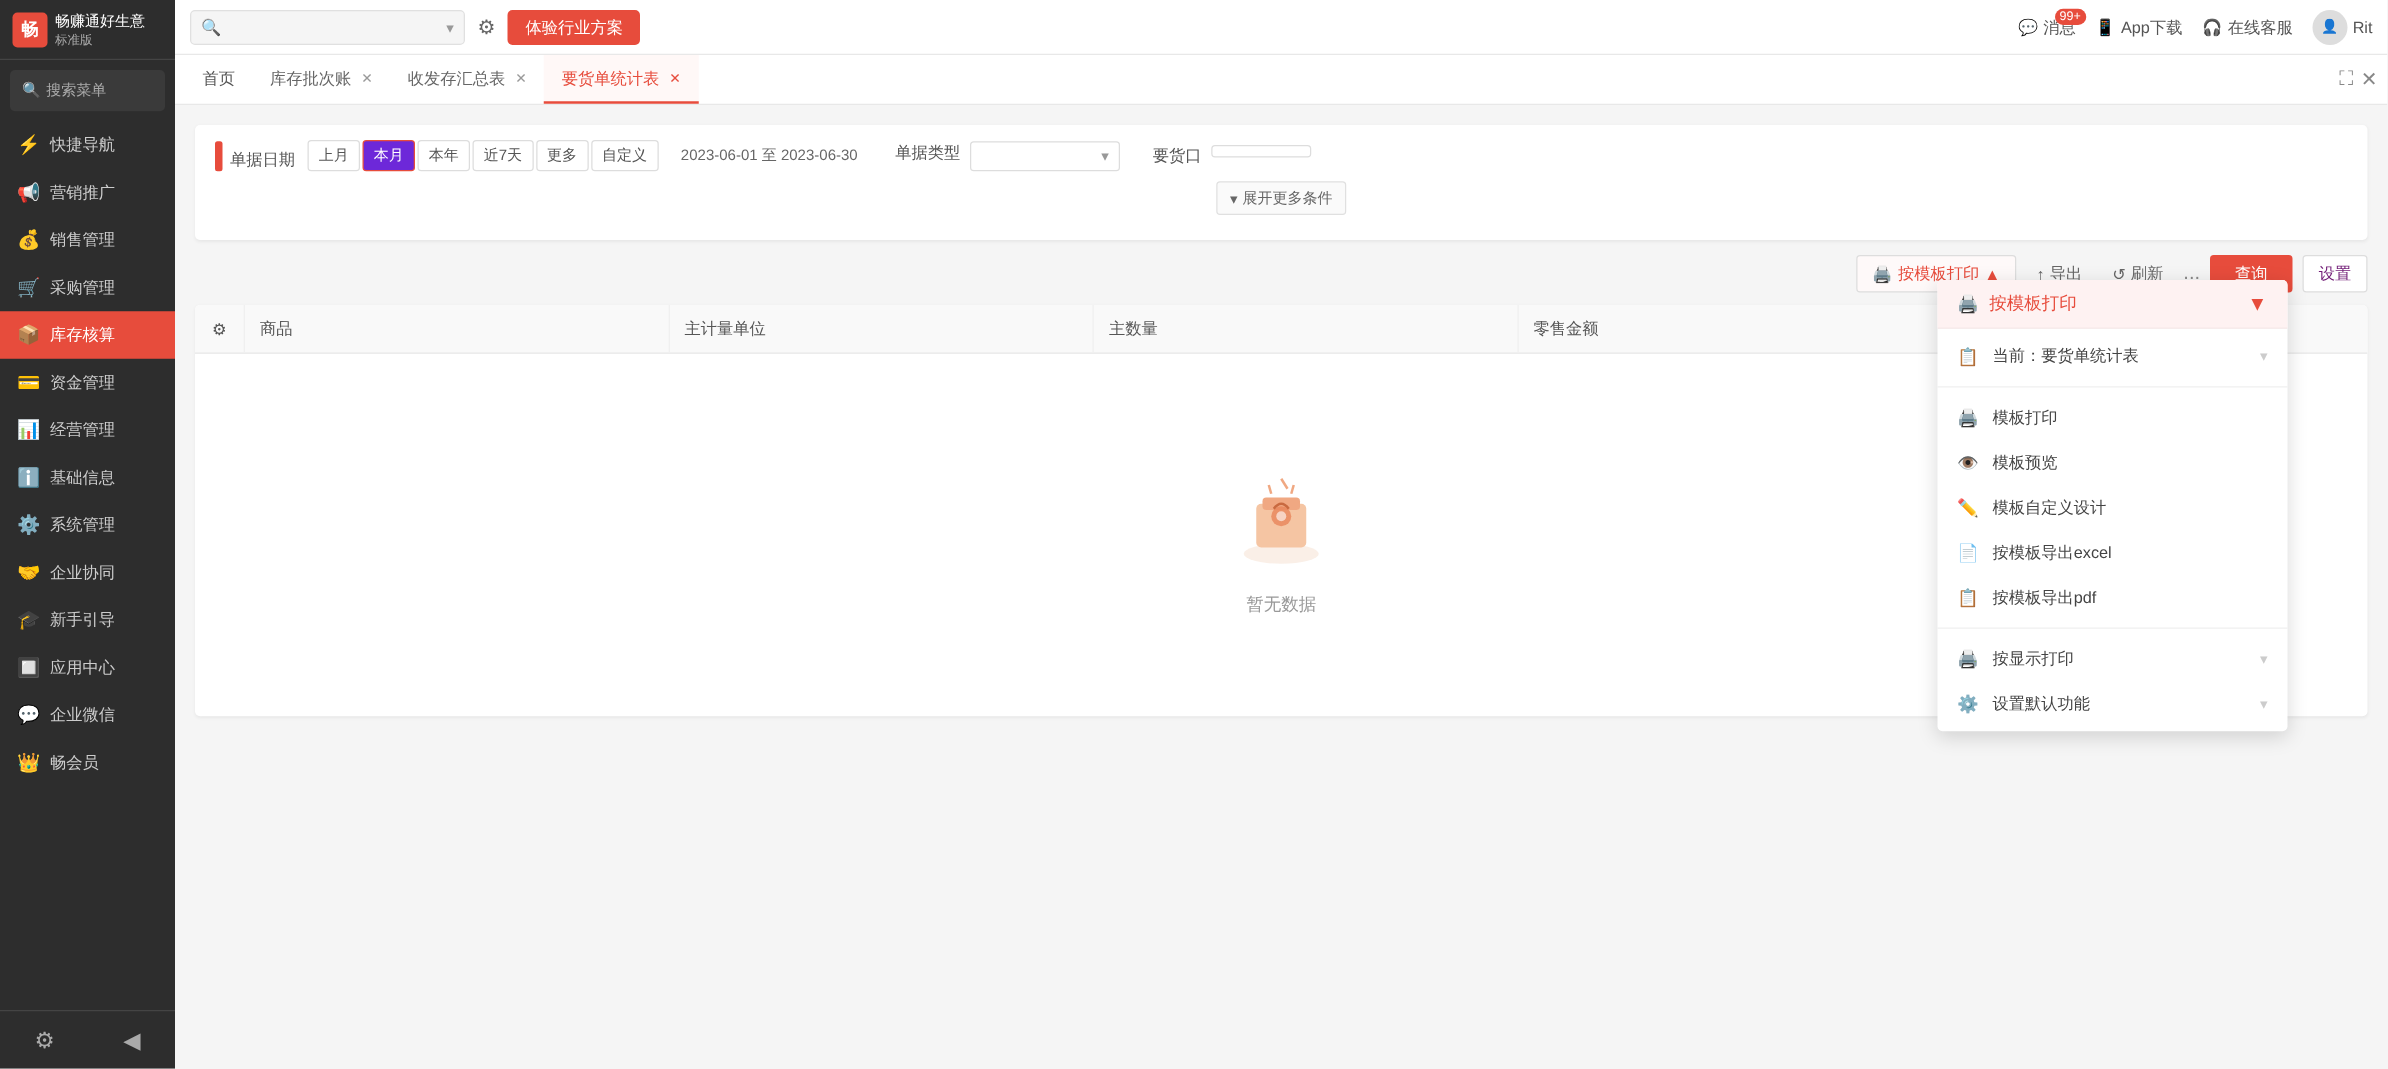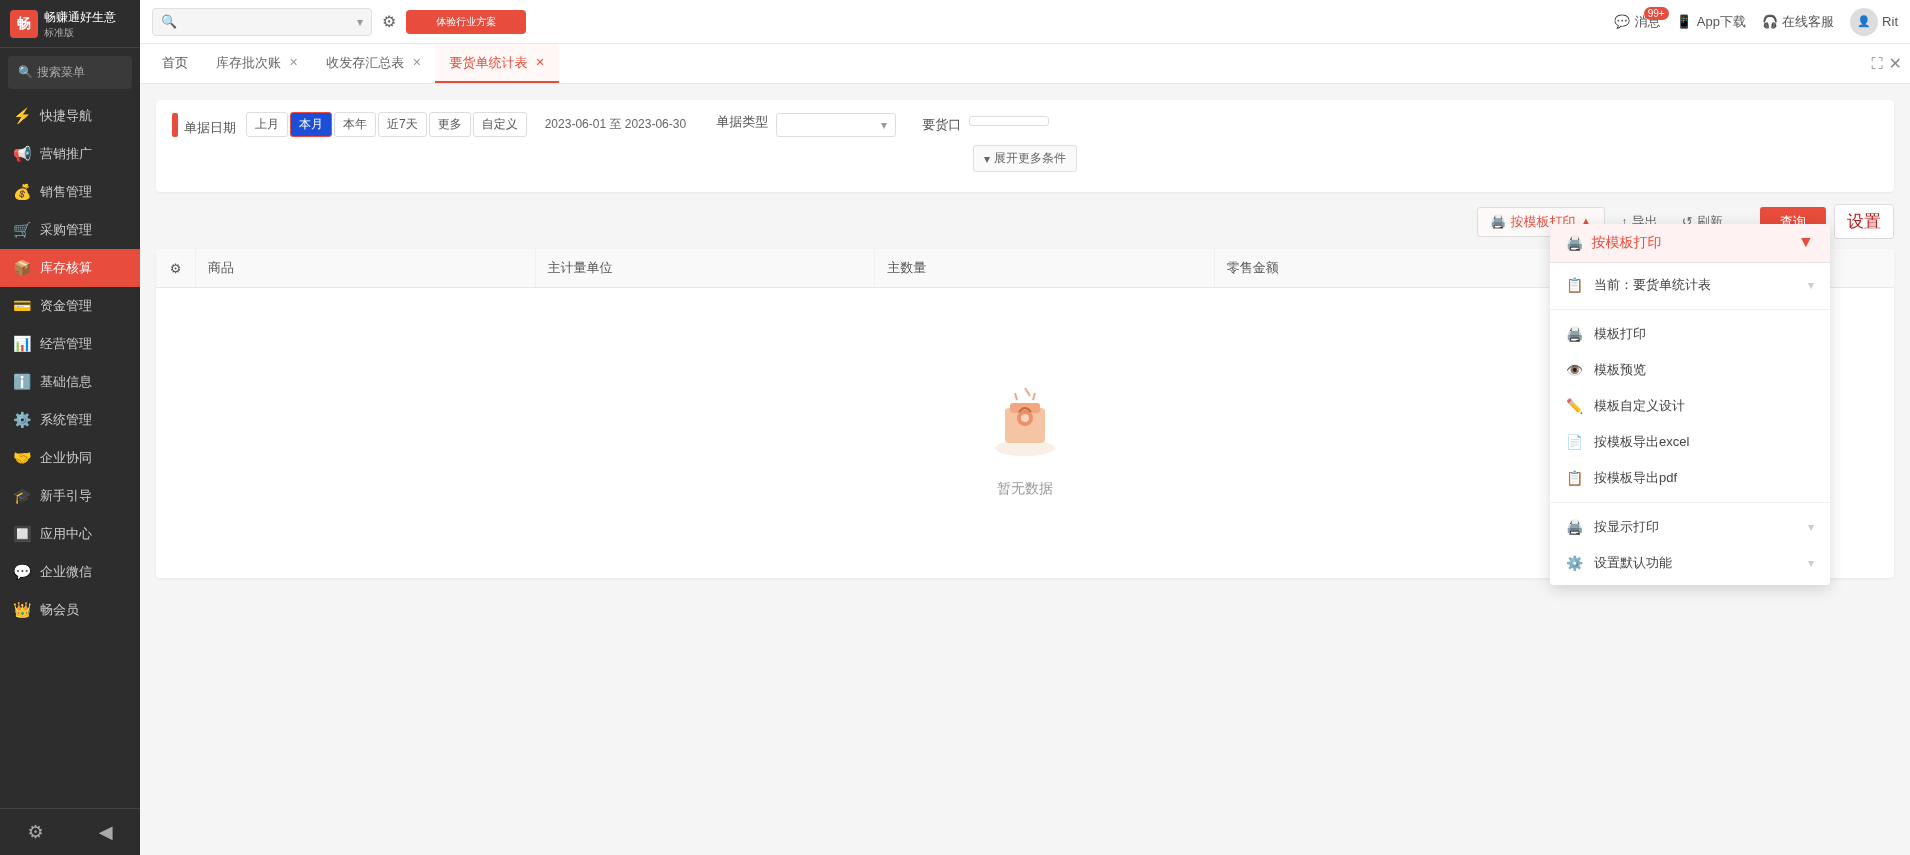--- a/index.html
+++ b/index.html
@@ -22,21 +22,21 @@
 
     
     .main { flex: 1; display: flex; flex-direction: column; min-width: 0; }
 
     
     .top-header { height: 44px; background: #fff; border-bottom: 1px solid #e8e8e8; display: flex; align-items: center; padding: 0 12px; gap: 10px; }
     .top-search-bar { flex: 1; max-width: 220px; height: 28px; background: #f5f5f5; border: 1px solid #e0e0e0; border-radius: 4px; display: flex; align-items: center; padding: 0 8px; gap: 4px; }
     .top-search-bar input { border: none; background: transparent; outline: none; font-size: 12px; color: #999; width: 100%; }
     .top-search-arrow { color: #999; font-size: 12px; }
     .gear-btn { color: #666; font-size: 16px; cursor: pointer; }
-    .trial-btn { background: #e74c3c; color: white; border: none; border-radius: 4px; padding: 5px 30px; font-size: 10px; cursor: pointer; }
+    .trial-btn { background: #e74c3c; color: white; border: none; border-radius: 4px; padding: 5px 14px; font-size: 13px; cursor: pointer; }
     .header-right { margin-left: auto; display: flex; align-items: center; gap: 16px; }
     .header-icon-item { display: flex; align-items: center; gap: 4px; color: #555; cursor: pointer; font-size: 13px; position: relative; }
     .badge { background: #e74c3c; color: white; border-radius: 8px; font-size: 10px; padding: 1px 4px; position: absolute; top: -6px; right: -8px; }
     .avatar { width: 28px; height: 28px; border-radius: 50%; background: #ddd; overflow: hidden; display: flex; align-items: center; justify-content: center; font-size: 11px; color: #888; }
 
     
     .tabs-bar { height: 40px; background: #fff; border-bottom: 1px solid #e8e8e8; display: flex; align-items: stretch; padding: 0 8px; }
     .tab { display: flex; align-items: center; gap: 6px; padding: 0 14px; cursor: pointer; color: #666; font-size: 13px; border-bottom: 2px solid transparent; white-space: nowrap; }
     .tab.home { color: #555; }
     .tab.active { color: #e74c3c; border-bottom: 2px solid #e74c3c; background: #fff8f7; }
@@ -48,32 +48,32 @@
     
     .page-content { flex: 1; overflow-y: auto; padding: 16px; background: #f5f5f5; position: relative; }
     .page-title { font-size: 18px; font-weight: bold; color: #333; margin-bottom: 14px; }
 
     
     .filter-card { background: #fff; border-radius: 4px; padding: 12px 16px; margin-bottom: 12px; box-shadow: 0 1px 3px rgba(0,0,0,0.06); }
     .filter-row { display: flex; align-items: center; gap: 10px; margin-bottom: 8px; flex-wrap: wrap; }
     .filter-label { color: #555; font-size: 13px; white-space: nowrap; }
     .date-btn-group { display: flex; align-items: center; gap: 2px; }
     .date-btn { padding: 3px 8px; border: 1px solid #ddd; background: #fff; border-radius: 3px; font-size: 12px; cursor: pointer; color: #555; }
-    .date-btn.active { background: #1d4ed8; color: white; border-color: #e74c3c; }
+    .date-btn.active { background: #6d28d9; color: white; border-color: #e74c3c; }
     .date-range { color: #666; font-size: 12px; margin-left: 8px; }
     .select-input { border: 1px solid #ddd; border-radius: 3px; padding: 4px 8px; font-size: 12px; background: #fff; cursor: pointer; display: flex; align-items: center; gap: 4px; min-width: 120px; }
     .select-input .arrow { color: #999; margin-left: auto; }
     .expand-btn { display: flex; align-items: center; gap: 4px; color: #666; font-size: 12px; cursor: pointer; border: 1px solid #e0e0e0; border-radius: 3px; padding: 4px 10px; background: #fafafa; margin: 0 auto; }
 
     
     .action-bar { display: flex; justify-content: flex-end; align-items: center; gap: 8px; margin-bottom: 10px; }
     .action-btn { display: flex; align-items: center; gap: 4px; border: none; background: transparent; color: #666; font-size: 13px; cursor: pointer; padding: 4px 8px; }
     .action-btn.print-btn { border: 1px solid #ddd; background: #fef9f9; color: #e74c3c; border-radius: 3px; padding: 5px 12px; }
     .query-btn { background: #e74c3c; color: white; border: none; border-radius: 3px; padding: 6px 20px; font-size: 13px; cursor: pointer; }
-    .settings-btn { border: 1px solid #ddd; background: white; color: #b91c1c; border-radius: 3px; padding: 5px 12px; font-size: 17px; cursor: pointer; }
+    .settings-btn { border: 1px solid #ddd; background: white; color: #701a75; border-radius: 3px; padding: 5px 12px; font-size: 13px; cursor: pointer; }
     .dots-btn { color: #888; font-size: 16px; cursor: pointer; border: none; background: transparent; }
 
     
     .data-table { background: #fff; border-radius: 4px; overflow: hidden; box-shadow: 0 1px 3px rgba(0,0,0,0.06); }
     .table-header { display: grid; grid-template-columns: 40px 1fr 1fr 1fr 1fr 1fr; background: #f9f9f9; border-bottom: 1px solid #e8e8e8; }
     .th { padding: 10px 12px; font-size: 13px; color: #555; font-weight: normal; border-right: 1px solid #f0f0f0; }
     .th:last-child { border-right: none; }
     .th.gear { display: flex; align-items: center; justify-content: center; }
 
     

